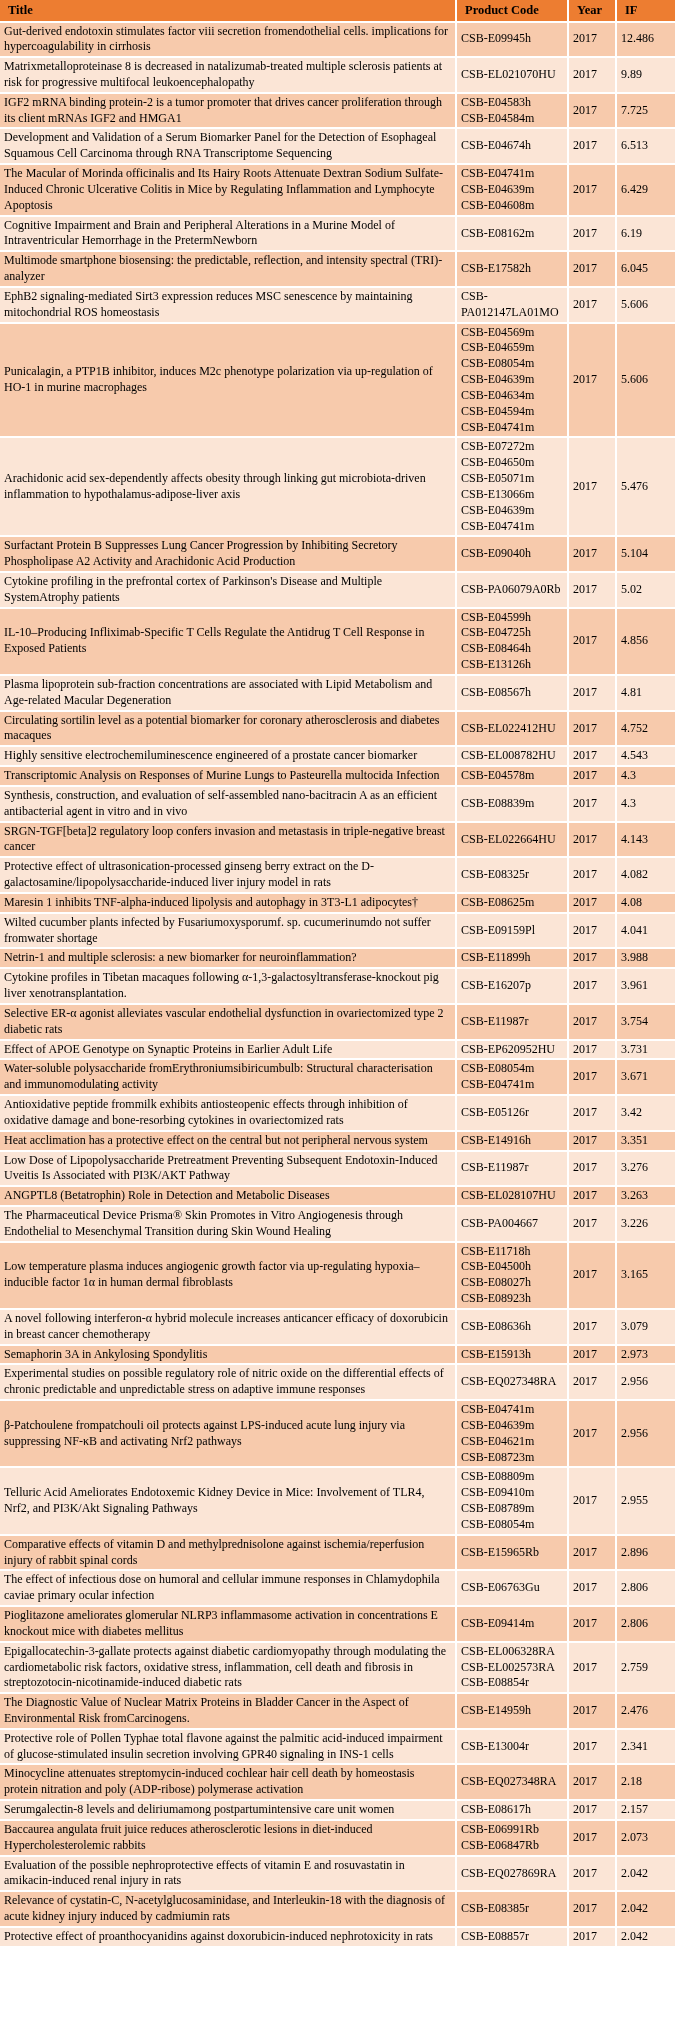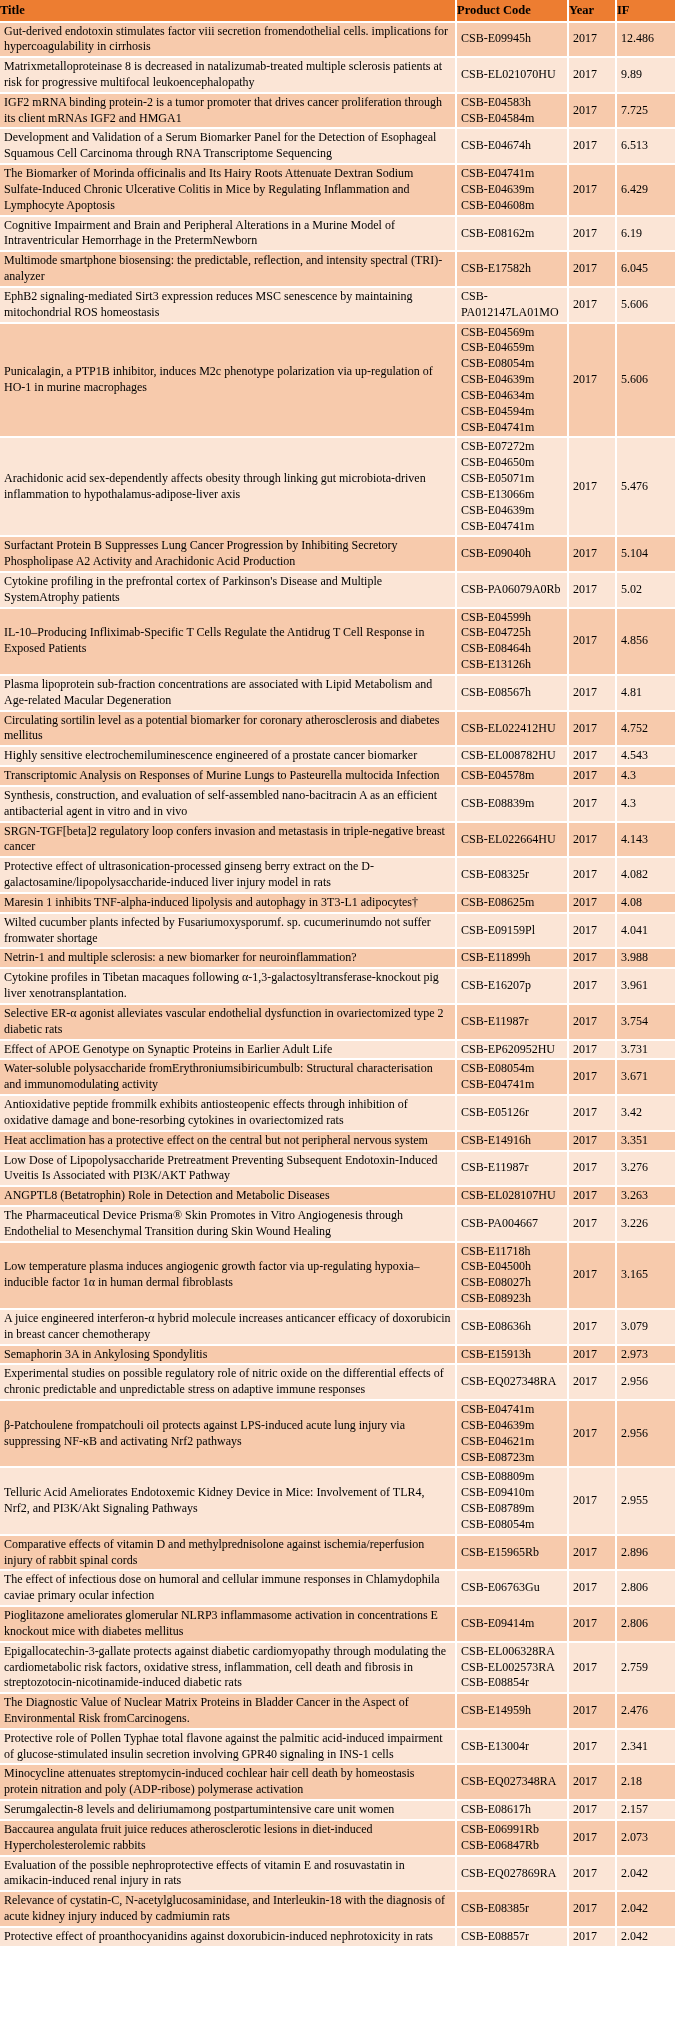--- a/index.html
+++ b/index.html
@@ -29,21 +29,21 @@
     vertical-align: middle;
     padding: 1px 4px;
     font-size: 12px;
     line-height: 1.32;
     word-wrap: break-word;
   }
   thead th {
     background: var(--header-bg, #ED7D31);
     font-weight: bold;
     font-size: 12.5px;
-    padding: 2px 0;
+    padding: 2px 8px;
   }
   tr.band-dark td  { background: var(--row-dark, #F7CAAC); }
   tr.band-light td { background: var(--row-light, #FBE5D6); }
   td.c-code { white-space: pre-line; }
 </style>
 </head>
 <body>
 
 <table>
   <colgroup>
@@ -80,21 +80,21 @@
     <td class="c-year">2017</td>
     <td class="c-if">7.725</td>
   </tr>
       <tr class="band-light">
     <td class="c-title">Development and Validation of a Serum Biomarker Panel for the Detection of Esophageal Squamous Cell Carcinoma through RNA Transcriptome Sequencing</td>
     <td class="c-code">CSB-E04674h</td>
     <td class="c-year">2017</td>
     <td class="c-if">6.513</td>
   </tr>
       <tr class="band-dark">
-    <td class="c-title">The Biomarker of Morinda officinalis and Its Hairy Roots Attenuate Dextran Sodium Sulfate-Induced Chronic Ulcerative Colitis in Mice by Regulating Inflammation and Lymphocyte Apoptosis</td>
+    <td class="c-title">The Macular of Morinda officinalis and Its Hairy Roots Attenuate Dextran Sodium Sulfate-Induced Chronic Ulcerative Colitis in Mice by Regulating Inflammation and Lymphocyte Apoptosis</td>
     <td class="c-code">CSB-E04741m
 CSB-E04639m
 CSB-E04608m</td>
     <td class="c-year">2017</td>
     <td class="c-if">6.429</td>
   </tr>
       <tr class="band-light">
     <td class="c-title">Cognitive Impairment and Brain and Peripheral Alterations in a Murine Model of Intraventricular Hemorrhage in the PretermNewborn</td>
     <td class="c-code">CSB-E08162m</td>
     <td class="c-year">2017</td>
@@ -156,21 +156,21 @@
     <td class="c-year">2017</td>
     <td class="c-if">4.856</td>
   </tr>
       <tr class="band-light">
     <td class="c-title">Plasma lipoprotein sub-fraction concentrations are associated with Lipid Metabolism and Age-related Macular Degeneration</td>
     <td class="c-code">CSB-E08567h</td>
     <td class="c-year">2017</td>
     <td class="c-if">4.81</td>
   </tr>
       <tr class="band-dark">
-    <td class="c-title">Circulating sortilin level as a potential biomarker for coronary atherosclerosis and diabetes mellitus</td>
+    <td class="c-title">Circulating sortilin level as a potential biomarker for coronary atherosclerosis and diabetes macaques</td>
     <td class="c-code">CSB-EL022412HU</td>
     <td class="c-year">2017</td>
     <td class="c-if">4.752</td>
   </tr>
       <tr class="band-light">
     <td class="c-title">Highly sensitive electrochemiluminescence engineered of a prostate cancer biomarker</td>
     <td class="c-code">CSB-EL008782HU</td>
     <td class="c-year">2017</td>
     <td class="c-if">4.543</td>
   </tr>
@@ -274,21 +274,21 @@
       <tr class="band-dark">
     <td class="c-title">Low temperature plasma induces angiogenic growth factor via up-regulating hypoxia–inducible factor 1α in human dermal fibroblasts</td>
     <td class="c-code">CSB-E11718h
 CSB-E04500h
 CSB-E08027h
 CSB-E08923h</td>
     <td class="c-year">2017</td>
     <td class="c-if">3.165</td>
   </tr>
       <tr class="band-light">
-    <td class="c-title">A juice engineered interferon-α hybrid molecule increases anticancer efficacy of doxorubicin in breast cancer chemotherapy</td>
+    <td class="c-title">A novel following interferon-α hybrid molecule increases anticancer efficacy of doxorubicin in breast cancer chemotherapy</td>
     <td class="c-code">CSB-E08636h</td>
     <td class="c-year">2017</td>
     <td class="c-if">3.079</td>
   </tr>
       <tr class="band-dark">
     <td class="c-title">Semaphorin 3A in Ankylosing Spondylitis</td>
     <td class="c-code">CSB-E15913h</td>
     <td class="c-year">2017</td>
     <td class="c-if">2.973</td>
   </tr>

